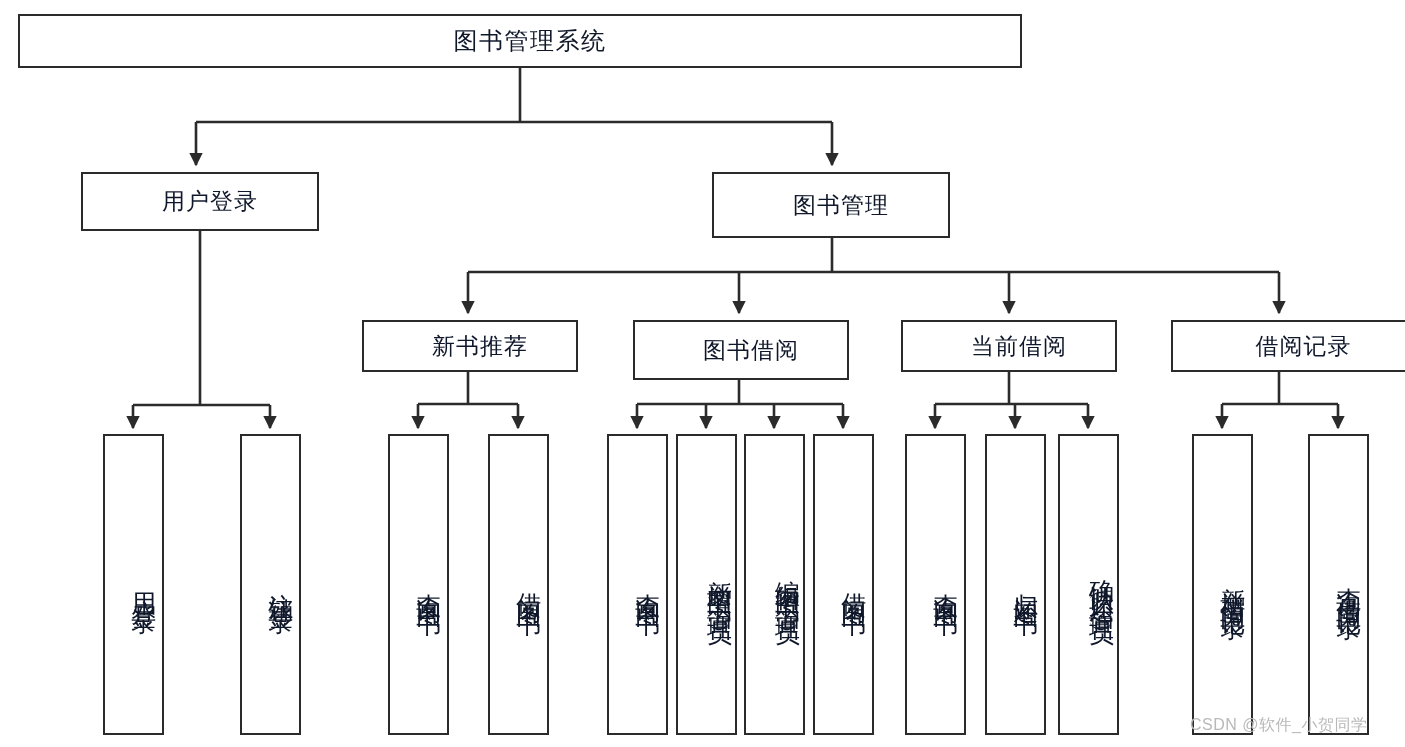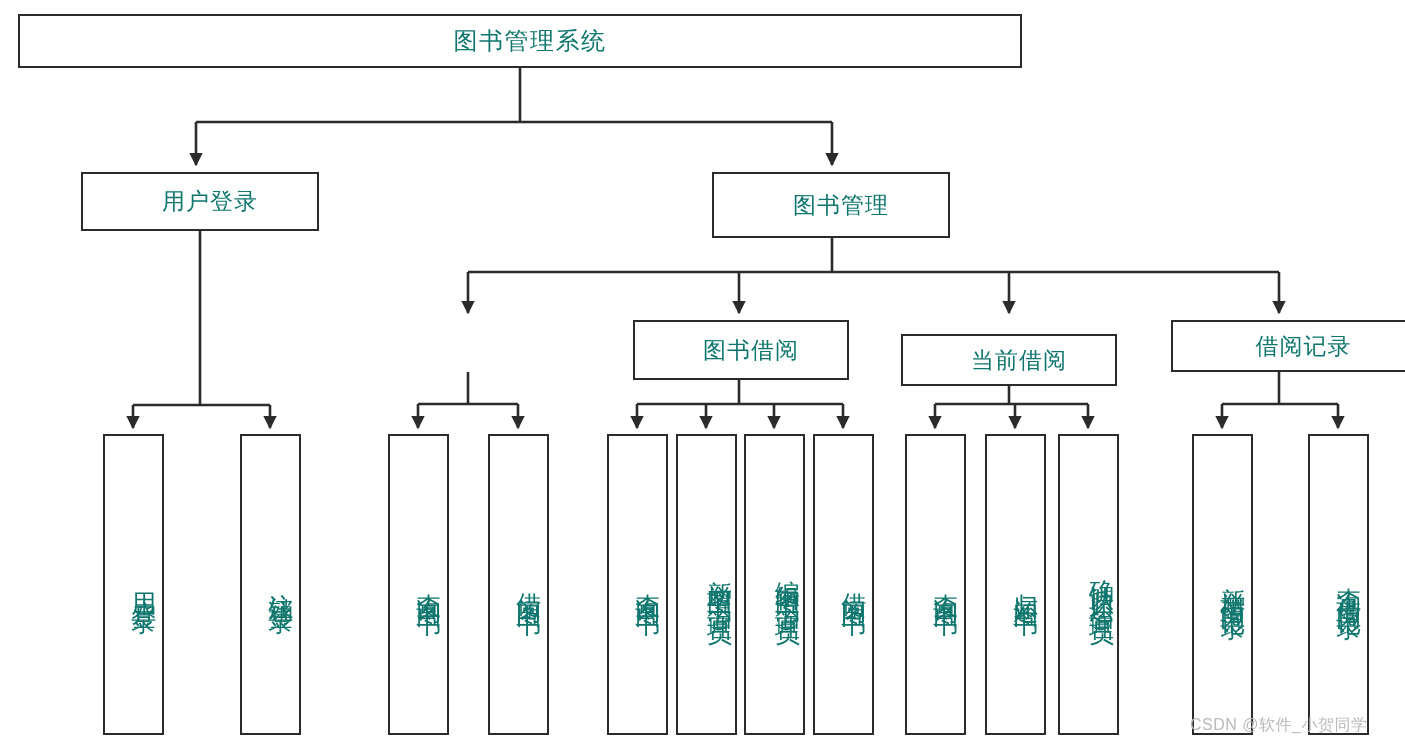--- a/index.html
+++ b/index.html
@@ -26,21 +26,21 @@
     height: 747px;
   }
   .node {
     position: absolute;
     box-sizing: border-box;
     background: #ffffff;
     border: 2.5px solid #2b2b2b;
     display: flex;
     align-items: center;
     justify-content: center;
-    color: #0f766e;
+    color: #0f172a;
     line-height: 1.25;
     padding-left: 20px;
   }
   .node-h {
     font-size: 23px;
     letter-spacing: 1px;
     white-space: nowrap;
   }
   .node-root {
     font-size: 24px;
@@ -124,24 +124,25 @@
       <path d="M 1338 404 L 1338 428" marker-end="url(#arrow)"></path>
     </g>
   </svg>
 
   <div class="node node-h node-root" style="left:18px; top:14px; width:1004px; height:54px;">图书管理系统</div>
 
   <div class="node node-h" style="left:81px; top:172px; width:238px; height:59px;">用户登录</div>
 
   <div class="node node-h" style="left:712px; top:172px; width:238px; height:66px;">图书管理</div>
 
+  <div class="node node-h" style="left:362px; top:320px; width:216px; height:52px;">新书推荐</div>
 
   <div class="node node-h" style="left:633px; top:320px; width:216px; height:60px;">图书借阅</div>
 
-  <div class="node node-h" style="left:901px; top:320px; width:216px; height:52px;margin-top:14px;">当前借阅</div>
+  <div class="node node-h" style="left:901px; top:320px; width:216px; height:52px;">当前借阅</div>
 
   <div class="node node-h" style="left:1171px; top:320px; width:245px; height:52px;">借阅记录</div>
 
   <div class="node node-v v-center" style="left:103px; top:434px; width:61px; height:301px;">用户登录</div>
 
   <div class="node node-v v-center" style="left:240px; top:434px; width:61px; height:301px;">注销登录</div>
 
   <div class="node node-v v-center" style="left:388px; top:434px; width:61px; height:301px;">查询图书</div>
 
   <div class="node node-v v-center" style="left:488px; top:434px; width:61px; height:301px;">借阅图书</div>

